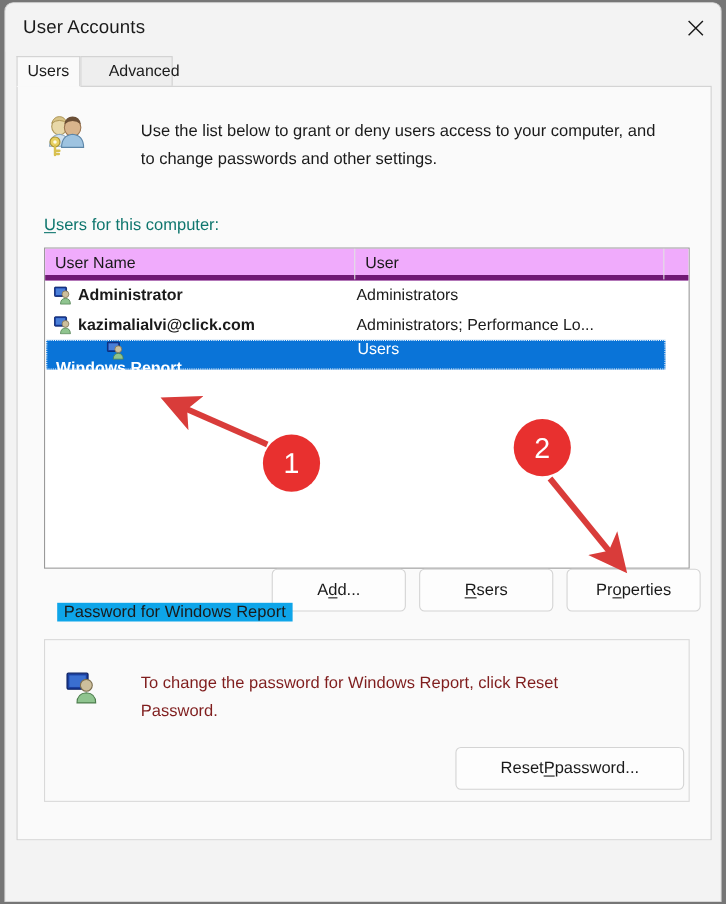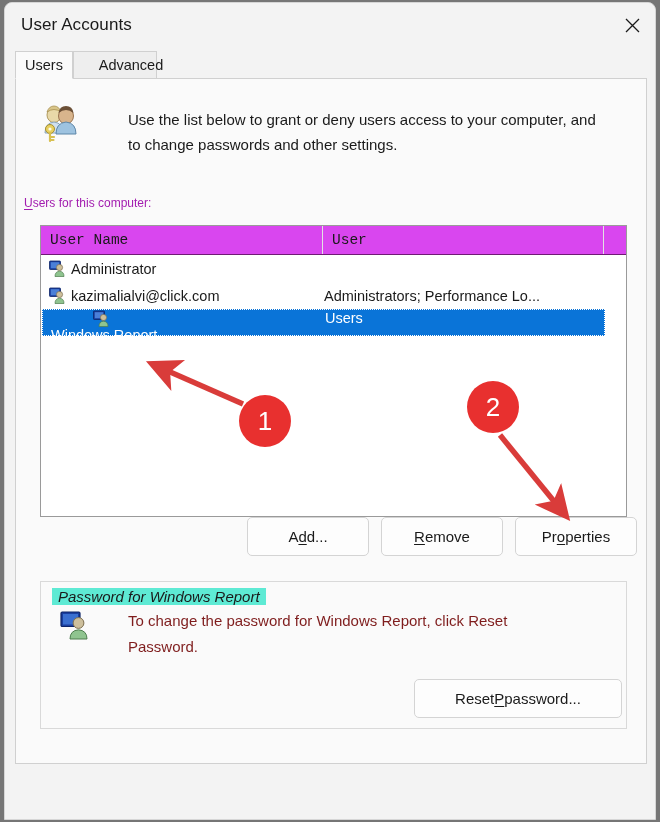--- a/index.html
+++ b/index.html
@@ -125,48 +125,47 @@
     top: 28px;
     width: 470px;
     font-size: 15px;
     line-height: 25px;
     color: #1a1a1a;
   }
 
   
   .list-label {
     position: absolute;
-    left: 8px;
+    left: 24px;
     top: 117px;
-    font-size: 12px;
-    color: #a21caf;
+    font-size: 15px;
+    color: #0f766e;
   }
   .accel { text-decoration: underline; text-underline-offset: 2px; }
 
   
   .listview {
     position: absolute;
     left: 24px;
     top: 146px;
     width: 587px;
     height: 292px;
     background: #ffffff;
     border: 1px solid #9a9a9a;
     box-sizing: border-box;
     overflow: hidden;
   }
   .lv-header {
     position: absolute;
     left: 0; top: 0;
     width: 100%;
     height: 29px;
-    background: #d946ef;
-    border-bottom: 1px solid #701a75;
-    box-sizing: border-box;
-    font-family: Liberation Mono, monospace;
+    background: #f0abfc;
+    border-bottom: 5px solid #701a75;
+    box-sizing: border-box;
   }
   .lv-col {
     position: absolute;
     top: 0;
     height: 28px;
     display: flex;
     align-items: center;
     font-size: 14.5px;
     color: #1a1a1a;
     box-sizing: border-box;
@@ -196,20 +195,21 @@
   }
   .lv-row .cell-name {
     position: absolute;
     left: 8px;
     top: 0;
     height: 27px;
     display: flex;
     align-items: center;
     font-size: 14.5px;
     color: #1a1a1a;
+    font-weight: bold;
   }
   .lv-row .cell-group {
     position: absolute;
     left: 283px;
     top: 0;
     height: 27px;
     display: flex;
     align-items: center;
     font-size: 14.5px;
     color: #1a1a1a;
@@ -246,26 +246,25 @@
     left: 24px;
     top: 502px;
     width: 587px;
     height: 148px;
     border: 1px solid #d9d9d9;
     box-sizing: border-box;
   }
   .groupbox-legend {
     position: absolute;
     left: 36px;
-    top: 509px;
+    top: 469px;
     padding: 0 6px;
-    background: #5eead4;
+    background: #0ea5e9;
     font-size: 15px;
     color: #1a1a1a;
-    font-style: italic;
   }
   .gb-icon {
     position: absolute;
     left: 44px;
     top: 531px;
     width: 30px;
     height: 30px;
   }
   .gb-text {
     position: absolute;
@@ -365,20 +364,21 @@
           <span class="user-ico">
             <svg width="17" height="17" viewBox="0 0 17 17">
               <rect x="0.5" y="1" width="11" height="8.5" rx="0.8" fill="#1a3fa0" stroke="#0d2468" stroke-width="0.8"></rect>
               <rect x="1.8" y="2.2" width="8.4" height="6" fill="#4a7fd8"></rect>
               <circle cx="10.5" cy="7.5" r="3.1" fill="#cdbf9c" stroke="#7d6f50" stroke-width="0.7"></circle>
               <path d="M6 16.5 q0 -5 4.5 -5.3 q4.5 0.3 4.5 5.3 z" fill="#8fc48f" stroke="#4d7d4d" stroke-width="0.7"></path>
             </svg>
           </span>
           <span>Administrator</span>
         </div>
+        <div class="cell-group">Administrators</div>
       </div>
 
       <div class="lv-row r1">
         <div class="cell-name">
           <span class="user-ico">
             <svg width="17" height="17" viewBox="0 0 17 17">
               <rect x="0.5" y="1" width="11" height="8.5" rx="0.8" fill="#1a3fa0" stroke="#0d2468" stroke-width="0.8"></rect>
               <rect x="1.8" y="2.2" width="8.4" height="6" fill="#4a7fd8"></rect>
               <circle cx="10.5" cy="7.5" r="3.1" fill="#cdbf9c" stroke="#7d6f50" stroke-width="0.7"></circle>
               <path d="M6 16.5 q0 -5 4.5 -5.3 q4.5 0.3 4.5 5.3 z" fill="#8fc48f" stroke="#4d7d4d" stroke-width="0.7"></path>
@@ -407,21 +407,21 @@
 
     <div class="btn" id="btn-add">
         <span>A</span>
         <span class="accel">d</span>
         <span>d...</span>
       </div>
 
     <div class="btn" id="btn-remove">
         <span></span>
         <span class="accel">R</span>
-        <span>emove</span>
+        <span>sers</span>
       </div>
 
     <div class="btn" id="btn-properties">
         <span>Pr</span>
         <span class="accel">o</span>
         <span>perties</span>
       </div>
 
     <div class="groupbox"></div>
     <div class="groupbox-legend">Password for Windows Report</div>

